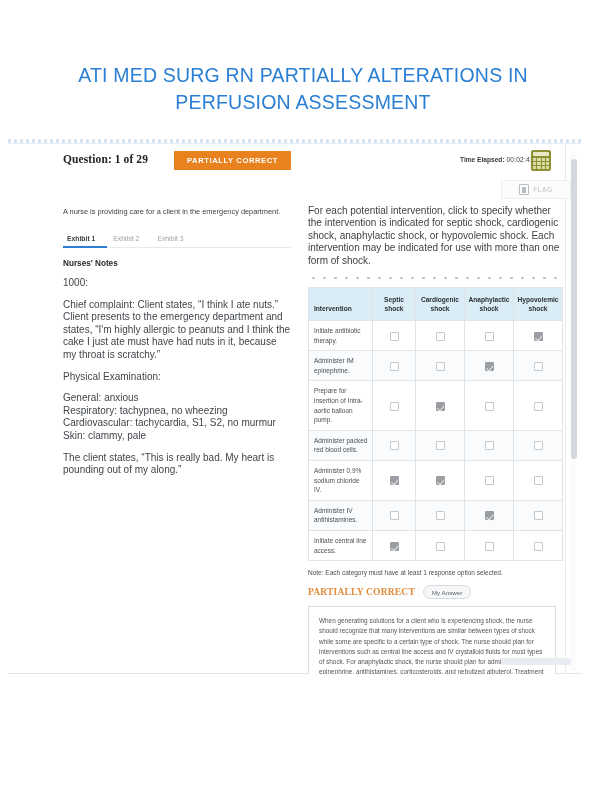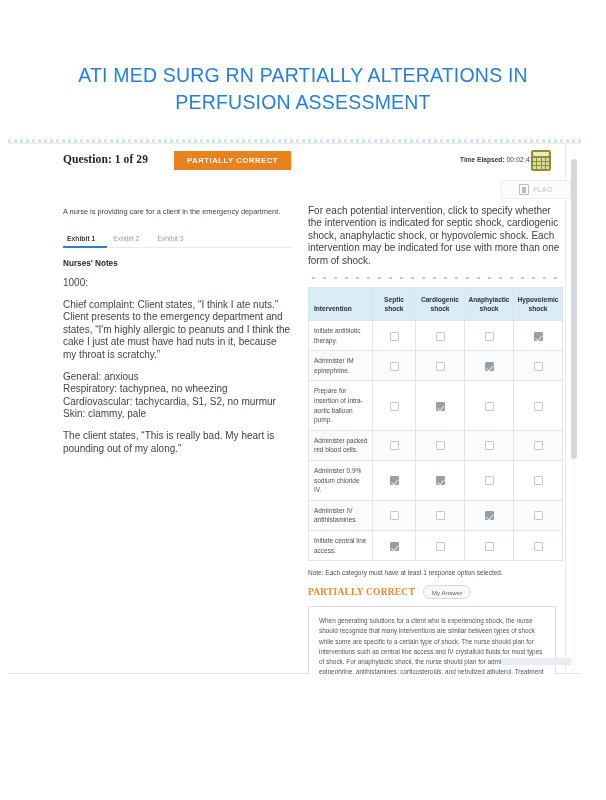--- a/index.html
+++ b/index.html
@@ -267,20 +267,21 @@
     <div class="tabs">
       <div class="tab active">Exhibit 1</div>
       <div class="tab">Exhibit 2</div>
       <div class="tab">Exhibit 3</div>
     </div>
     <div class="notes-title">Nurses' Notes</div>
     <div class="nb">
       <p>1000:</p>
       <p style="white-space:pre-line">Chief complaint: Client states, “I think I ate nuts.”
 Client presents to the emergency department and states, “I'm highly allergic to peanuts and I think the cake I just ate must have had nuts in it, because my throat is scratchy.”</p>
+      <p>Physical Examination:</p>
       <p style="white-space:pre-line">General: anxious
 Respiratory: tachypnea, no wheezing
 Cardiovascular: tachycardia, S1, S2, no murmur
 Skin: clammy, pale</p>
       <p>The client states, “This is really bad. My heart is pounding out of my along.”</p>
     </div>
   </div>
 
   <div class="col-right">
     <div class="prompt">For each potential intervention, click to specify whether the intervention is indicated for septic shock, cardiogenic shock, anaphylactic shock, or hypovolemic shock. Each intervention may be indicated for use with more than one form of shock.</div>

